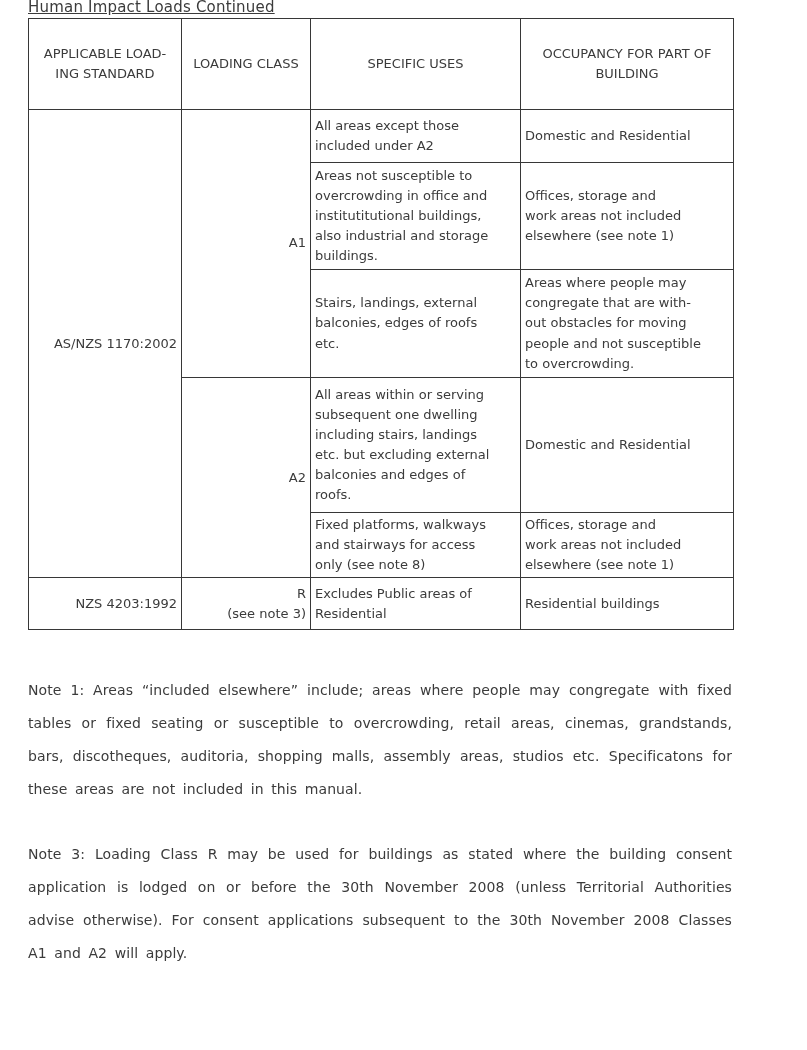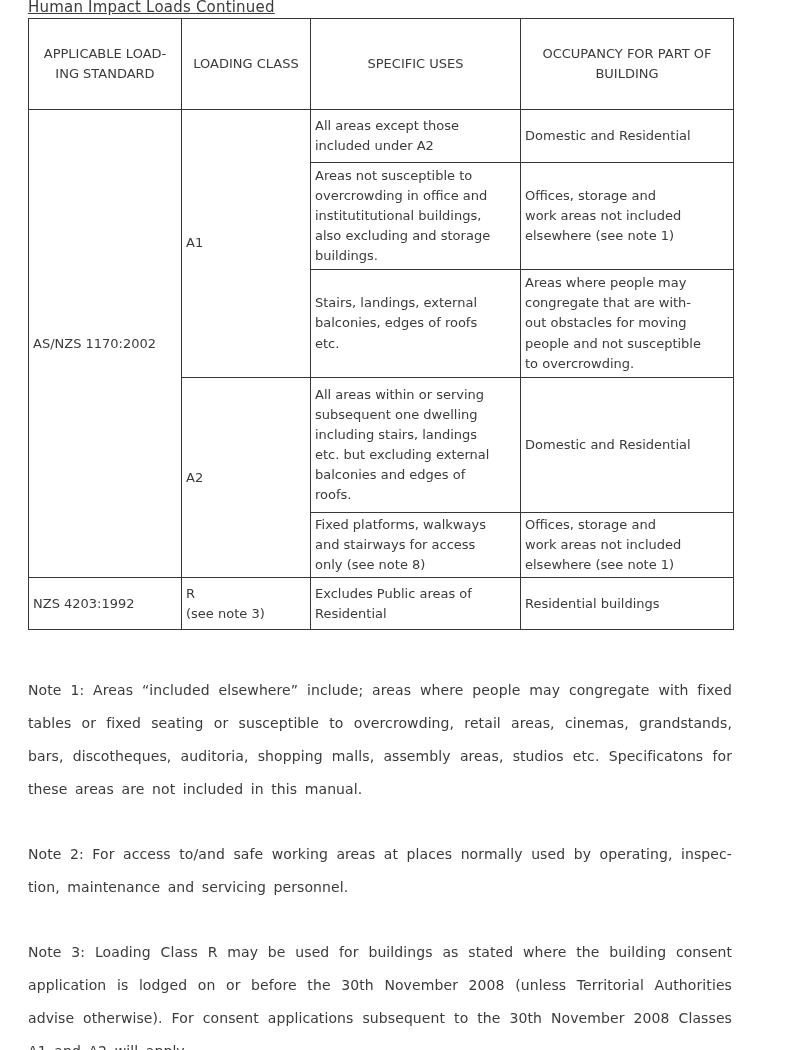--- a/index.html
+++ b/index.html
@@ -42,21 +42,21 @@
     font-weight: normal;
     line-height: 1.55;
     padding: 2px 4px;
     vertical-align: middle;
     white-space: pre-line;
     text-align: left;
     overflow: hidden;
     box-sizing: border-box;
   }
   .loads-table th { text-align: center; }
-  .loads-table td.center { text-align: left; }
+  .loads-table td.center { text-align: right; }
   tr.hrow  { height: 91px; margin-top: 48px; }
   tr.r1 { height: 53px; }
   tr.r2 { height: 107px; }
   tr.r3 { height: 108px; }
   tr.r4 { height: 135px; }
   tr.r5 { height: 57px; }
   tr.r6 { height: 52px; margin-top: 42px; }
   .notes {
     width: 712px;
     margin-top: 44px;
@@ -100,21 +100,21 @@
         <td rowspan="5" class="center">AS/NZS 1170:2002</td>
         <td rowspan="3" class="center">A1</td>
         <td>All areas except those
 included under A2</td>
         <td>Domestic and Residential</td>
       </tr>
       <tr class="r2">
         <td>Areas not susceptible to
 overcrowding in office and
 institutitutional buildings,
-also excluding and storage
+also industrial and storage
 buildings.</td>
         <td>Offices, storage and
 work areas not included
 elsewhere (see note 1)</td>
       </tr>
       <tr class="r3">
         <td>Stairs, landings, external
 balconies, edges of roofs
 etc.</td>
         <td>Areas where people may
@@ -147,17 +147,16 @@
 (see note 3)</td>
         <td>Excludes Public areas of
 Residential</td>
         <td>Residential buildings</td>
       </tr>
     </tbody>
   </table>
 
   <div class="notes">
     <p>Note 1:  Areas “included elsewhere” include; areas where people may congregate with fixed tables or fixed seating or susceptible to overcrowding, retail areas, cinemas, grandstands, bars, discotheques, auditoria, shopping malls, assembly areas, studios etc. Specificatons for these areas are not included in this manual.</p>
-    <p>Note 2:  For access to/and safe working areas at places normally used by operating, inspec-tion, maintenance and servicing personnel.</p>
     <p>Note 3:  Loading Class R may be used for buildings as stated where the building consent application is lodged on or before the 30th November 2008 (unless Territorial Authorities advise otherwise).  For consent applications subsequent to the 30th November 2008 Classes A1 and A2 will apply.</p>
   </div>
 
 </div>
 
 </body></html>

